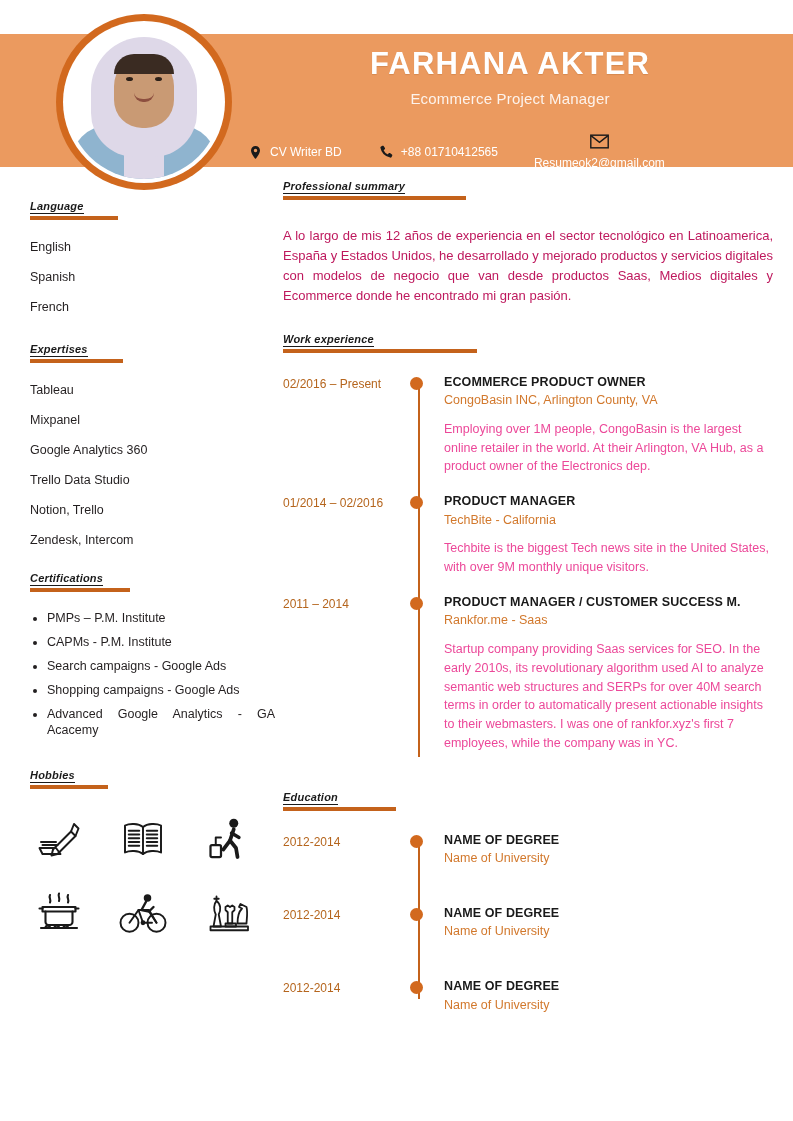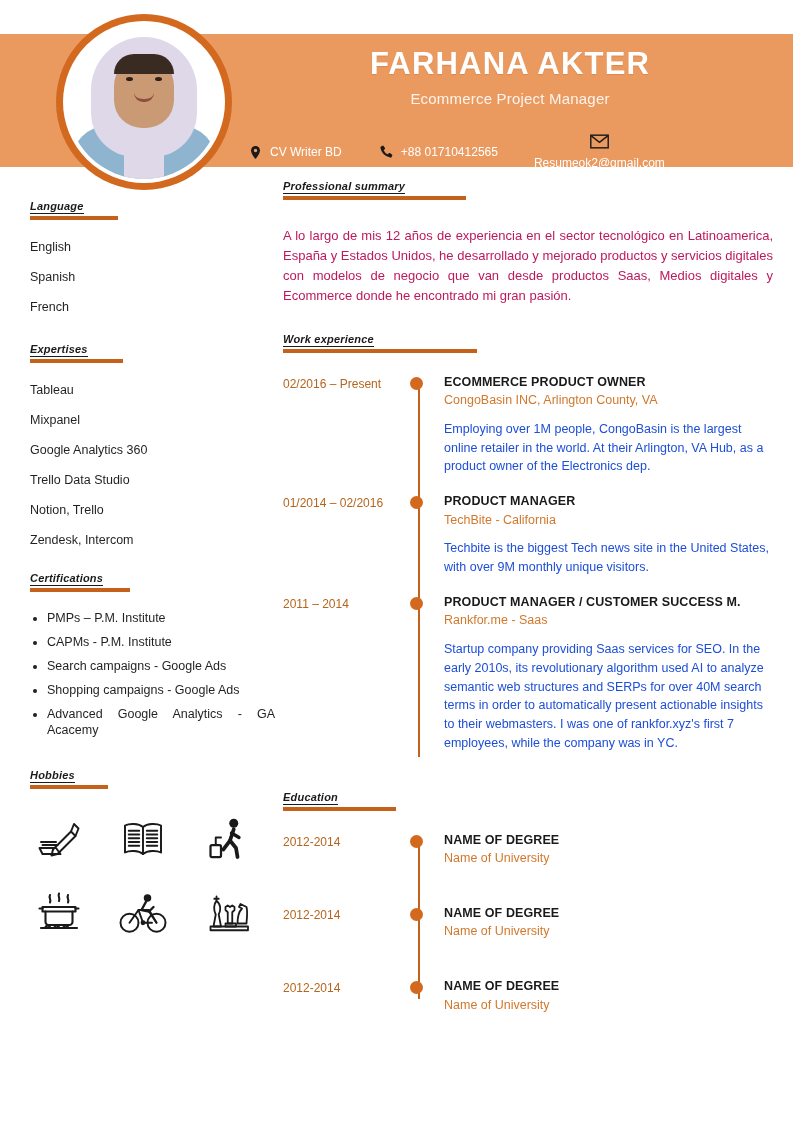--- a/index.html
+++ b/index.html
@@ -161,21 +161,21 @@
   }
   .tl-content { flex:1; padding-left:11px; }
   .tl-role {
     font-size:12.5px; font-weight:bold; color:#1a1a1a;
     letter-spacing:.1px; line-height:1.25;
   }
   .tl-org {
     font-size:12.5px; color:#d2782c; margin-top:3px; line-height:1.25;
   }
   .tl-desc {
-    font-size:12.5px; color:#1d4ed8; margin-top:11px; line-height:1.5;
+    font-size:12.5px; color:#ec4899; margin-top:11px; line-height:1.5;
   }
   .tl-row.exp { margin-bottom:18px; }
   .tl-row.edu { margin-bottom:39px; }
 
   #education-section .tl-line { top:8px; bottom:18px; }
 </style>
 </head>
 <body>
 
 <div id="header-band"></div>

